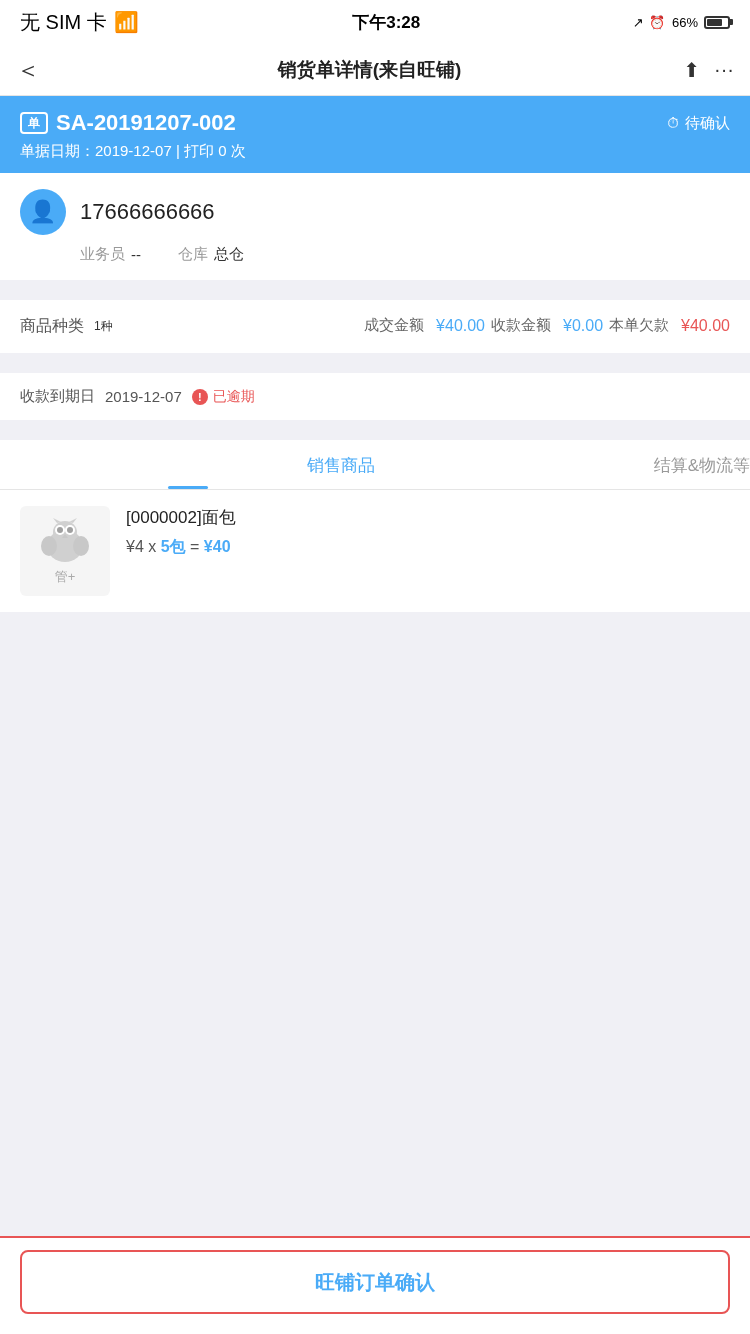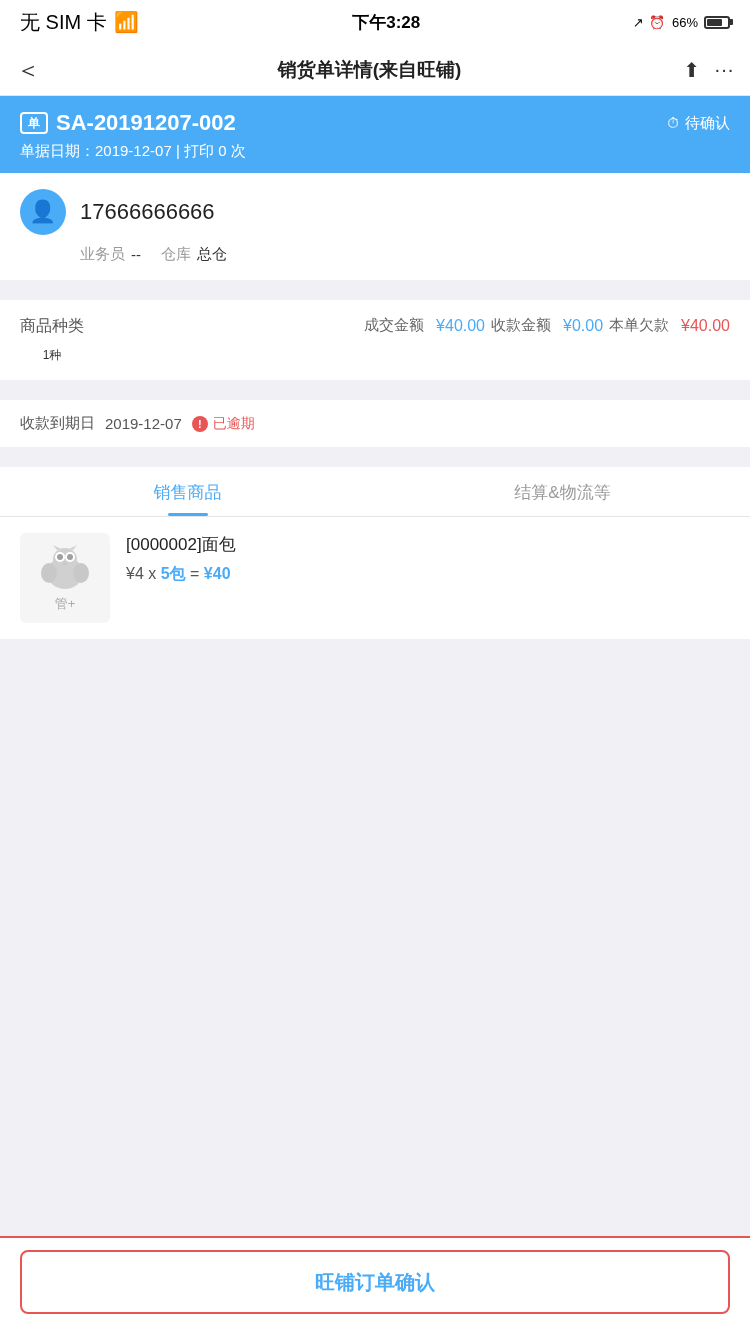--- a/index.html
+++ b/index.html
@@ -149,21 +149,21 @@
     .customer-info {
       font-size: 16px;
       color: #666;
       margin-bottom: 10px;
       padding-left: 60px;
     }
     .customer-meta {
       display: flex;
       align-items: center;
       padding-left: 60px;
-      gap: 20px;
+      gap: 37px;
       font-size: 15px;
       color: #666;
     }
     .meta-item {
       display: flex; align-items: center; gap: 6px;
     }
     .meta-label { color: #999; }
     .meta-value { color: #333; }
     .section-divider {
       height: 10px;
@@ -180,21 +180,20 @@
       display: flex;
       align-items: flex-start;
       justify-content: space-between;
     }
     .summary-left {
       display: flex;
       align-items: center;
       gap: 10px;
       font-size: 16px;
       color: #555;
-      flex-direction: column;
     }
     .summary-count { color: #333; font-size: 12px; }
     .summary-right {
       display: flex;
       align-items: flex-end;
       gap: 6px;
     }
     .summary-item {
       display: flex;
       align-items: center;
@@ -239,21 +238,21 @@
       background: #fff;
       margin-bottom: 0;
     }
     .tabs-row {
       display: flex;
       align-items: center;
       border-bottom: 1px solid #e5e5e5;
     }
     .tab-item {
       flex: 1;
-      text-align: center;
+      text-align: right;
       padding: 14px 0 12px;
       font-size: 17px;
       cursor: pointer;
       position: relative;
       color: #999;
     }
     .tab-item.active {
       color: #4aabf7;
     }
     .tab-item.active::after {

